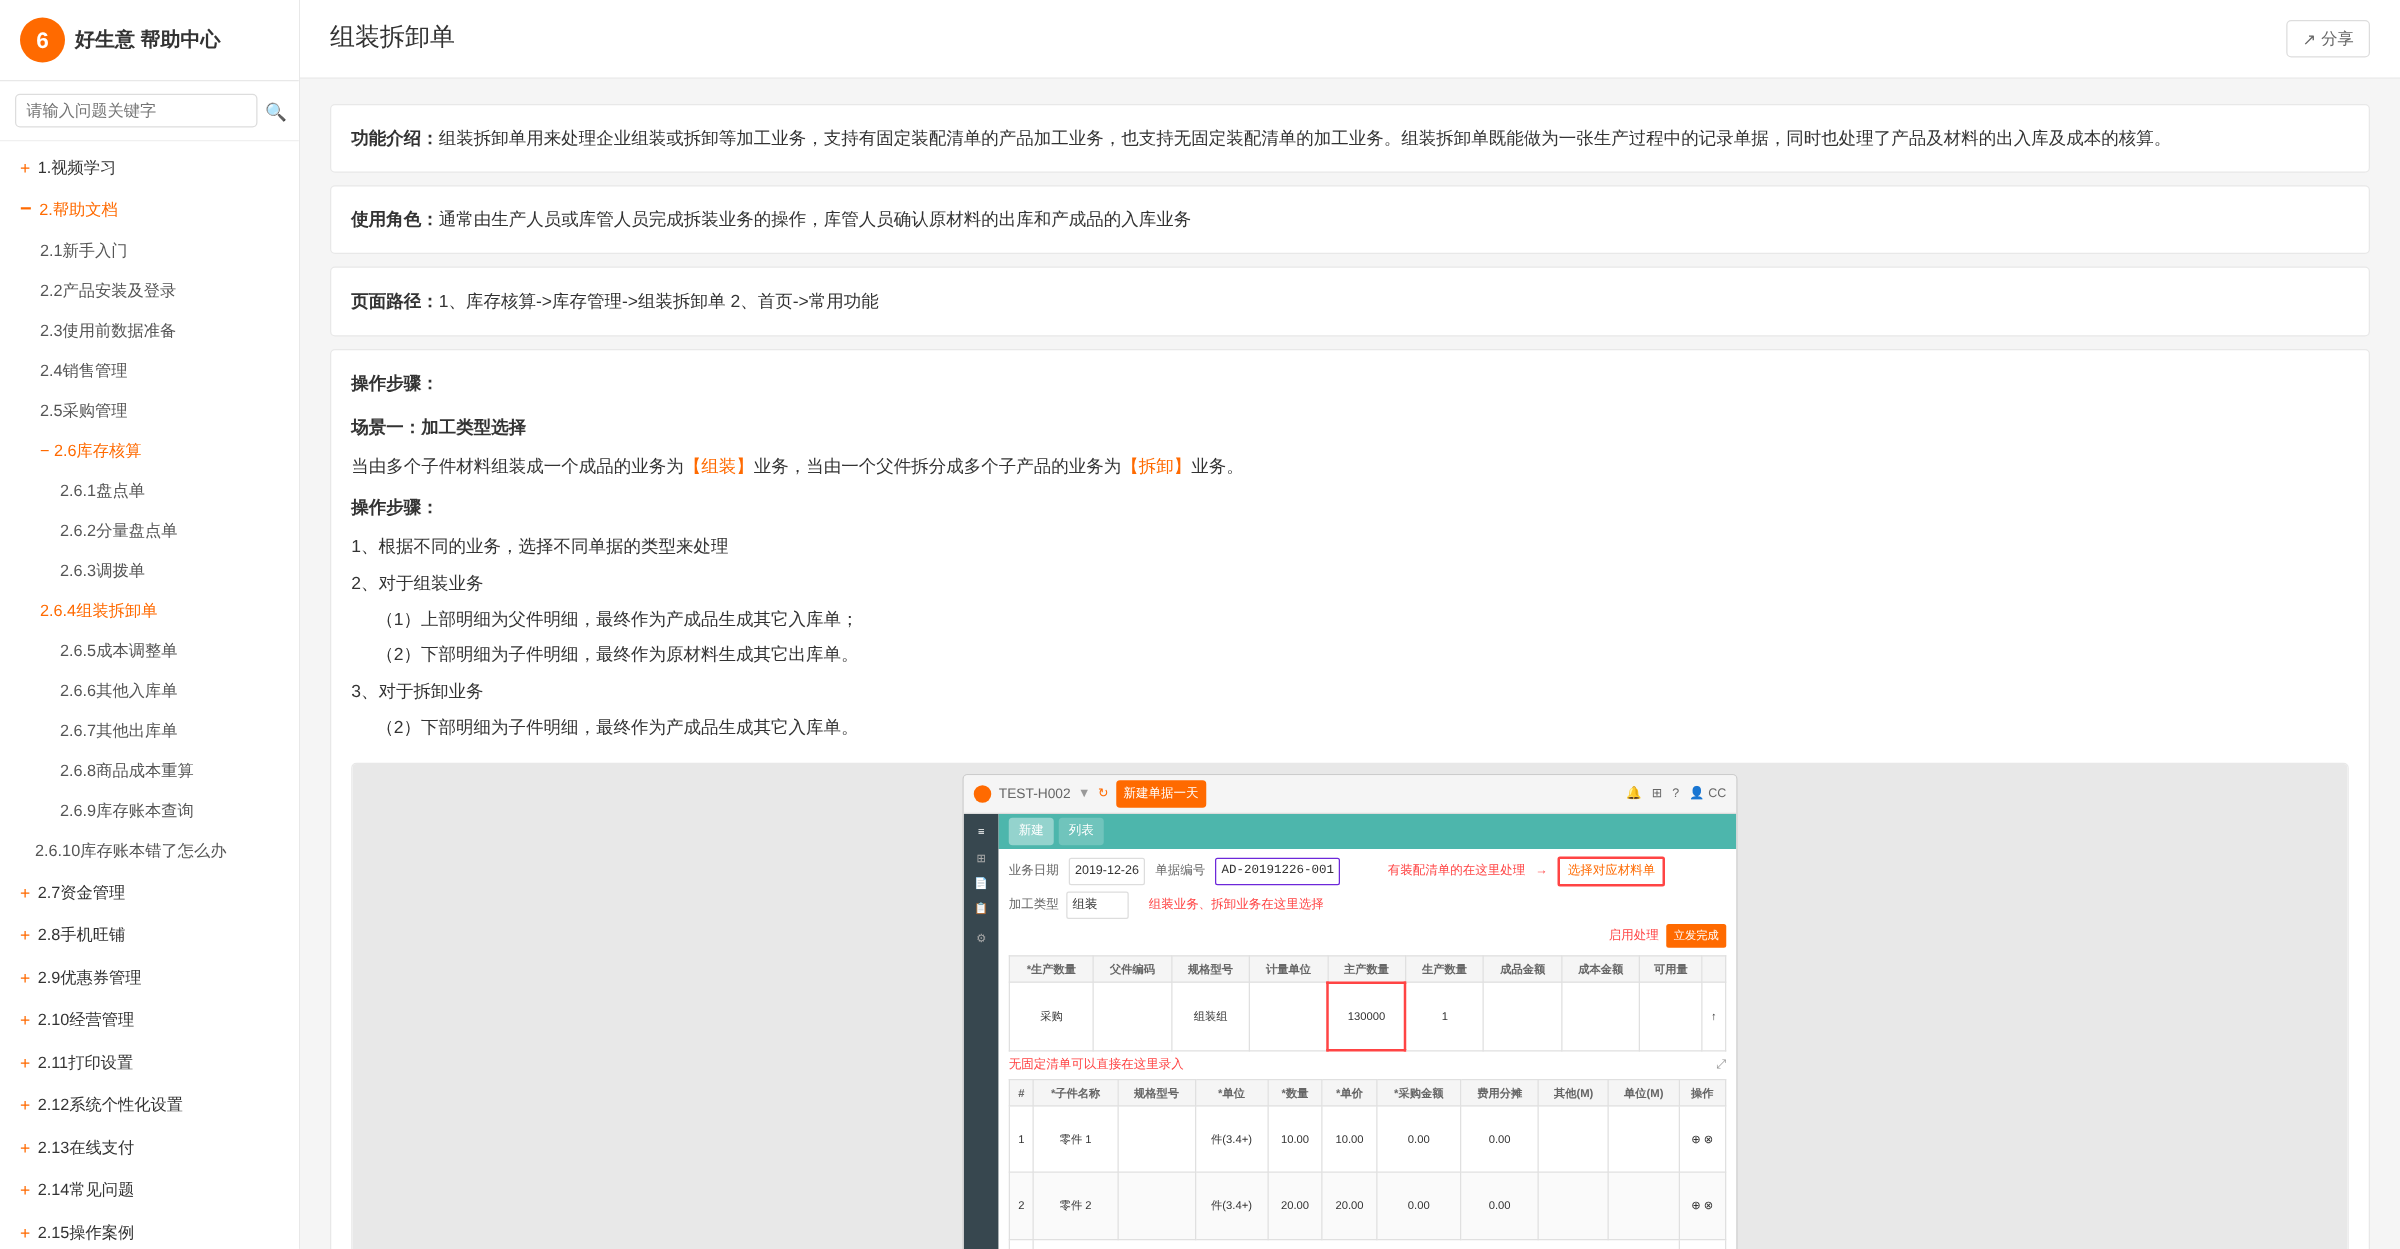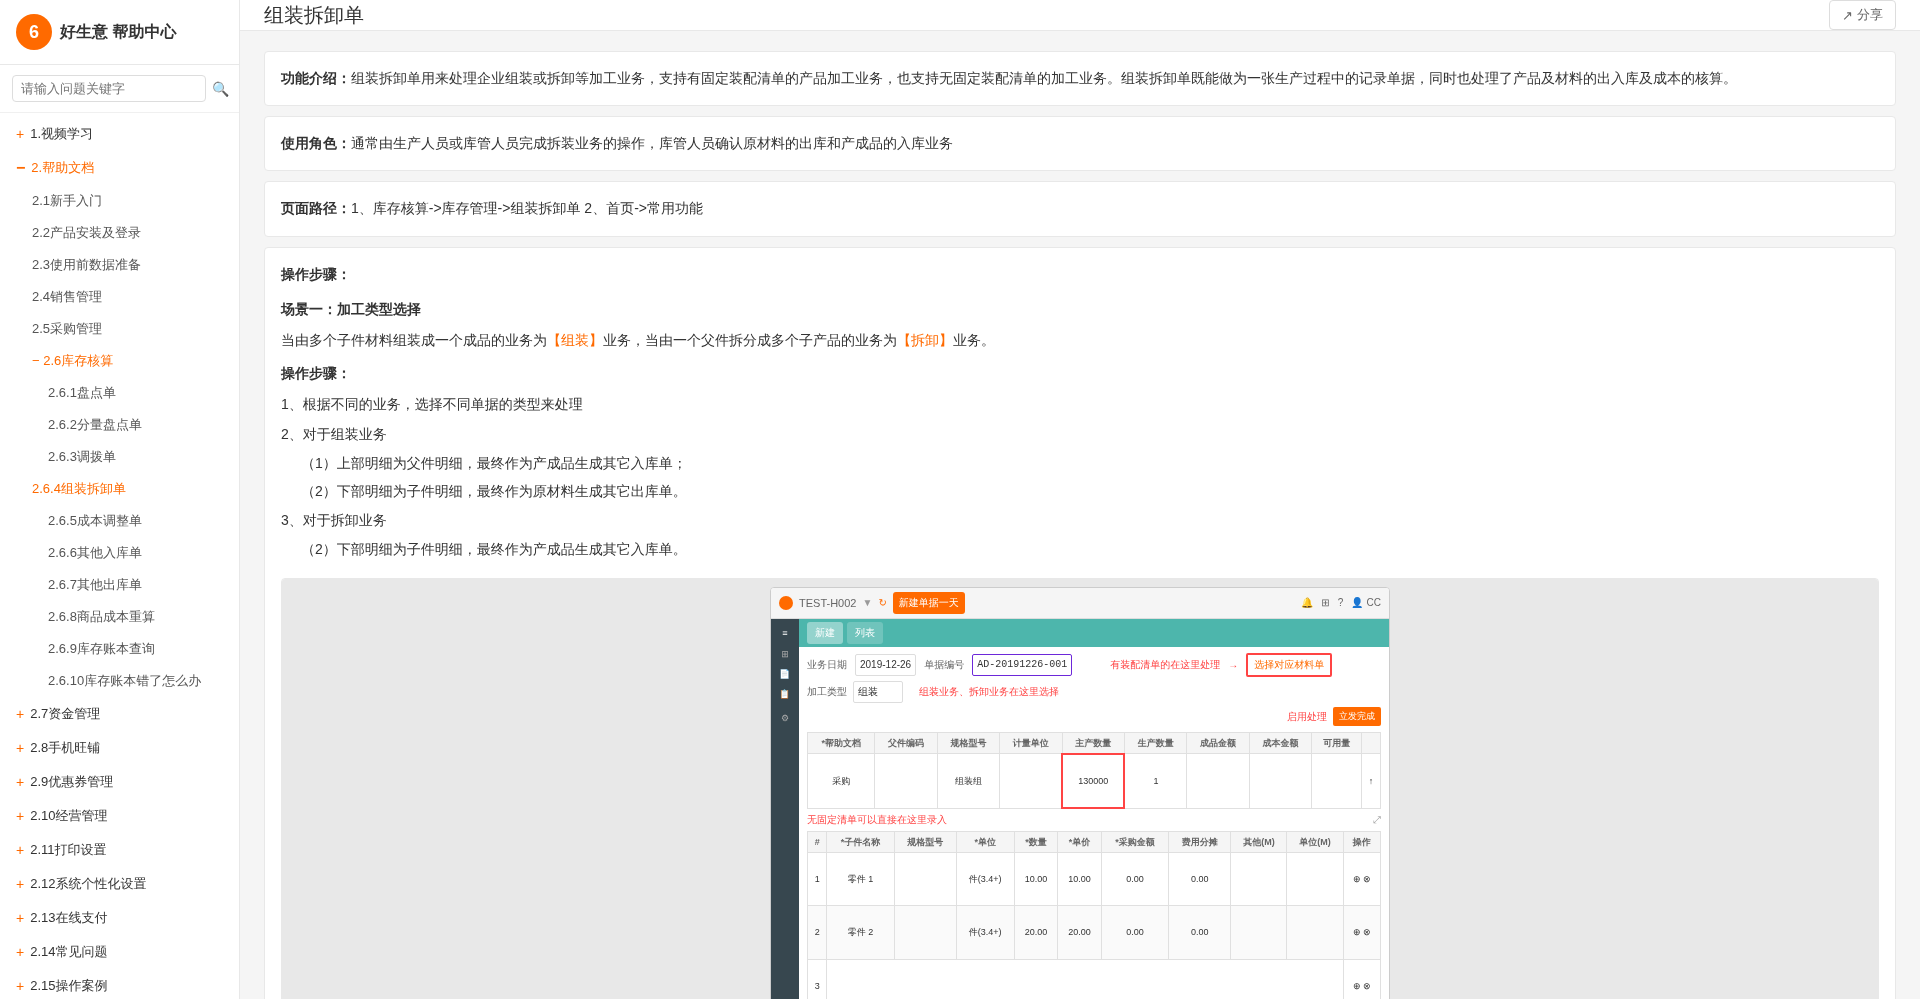--- a/index.html
+++ b/index.html
@@ -59,22 +59,22 @@
     
     #main {
       flex: 1;
       display: flex;
       flex-direction: column;
       overflow: hidden;
     }
     .top-bar {
       background: #fff;
       border-bottom: 1px solid #e8e8e8;
-      padding: 0 24px;
-      display: flex; align-items: center; justify-content: space-between;
+      padding: 16px 24px;
+      display: flex; align-items: flex-start; justify-content: space-between;
     }
     .page-title { font-size: 20px; font-weight: 500; color: #333; }
     .share-btn {
       border: 1px solid #ddd; border-radius: 4px; padding: 5px 12px;
       cursor: pointer; font-size: 13px; color: #666; background: #fff;
       display: flex; align-items: center; gap: 4px;
     }
 
     .content-area {
       flex: 1; overflow-y: auto; padding: 20px 24px; background: #f5f5f5;
@@ -188,21 +188,21 @@
     </div>
     <div class="nav-sub-item" style="padding-left:48px;">2.6.1盘点单</div>
     <div class="nav-sub-item" style="padding-left:48px;">2.6.2分量盘点单</div>
     <div class="nav-sub-item" style="padding-left:48px;">2.6.3调拨单</div>
     <div class="nav-sub-item active" style="color:#ff6a00; font-weight:500;">2.6.4组装拆卸单</div>
     <div class="nav-sub-item" style="padding-left:48px;">2.6.5成本调整单</div>
     <div class="nav-sub-item" style="padding-left:48px;">2.6.6其他入库单</div>
     <div class="nav-sub-item" style="padding-left:48px;">2.6.7其他出库单</div>
     <div class="nav-sub-item" style="padding-left:48px;">2.6.8商品成本重算</div>
     <div class="nav-sub-item" style="padding-left:48px;">2.6.9库存账本查询</div>
-    <div class="nav-sub-item" style="padding-left:48px;">2.6.10库存账本错了怎么办</div>
+    <div class="nav-sub-item" style="padding-left:28px;">2.6.10库存账本错了怎么办</div>
     <div class="nav-item-top">
       <span class="plus-icon">+</span>
       <span>2.7资金管理</span>
     </div>
     <div class="nav-item-top">
       <span class="plus-icon">+</span>
       <span>2.8手机旺铺</span>
     </div>
     <div class="nav-item-top">
       <span class="plus-icon">+</span>
@@ -329,21 +329,21 @@
 
                   <div style="display:flex; align-items:center; gap:6px; margin-bottom:6px; font-size:10px;font-family:Liberation Serif, serif;">
                     <span style="flex:1;"></span>
                     <span style="color:#ff4444; font-size:10px;">启用处理</span>
                     <span class="red-btn">立发完成</span>
                   </div>
 
                   <table class="app-table" style="margin-bottom:2px;">
                     <thead>
                       <tr>
-                        <th>*帮助文档</th>
+                        <th>*生产数量</th>
                         <th>父件编码</th>
                         <th>规格型号</th>
                         <th>计量单位</th>
                         <th>主产数量</th>
                         <th>生产数量</th>
                         <th>成品金额</th>
                         <th>成本金额</th>
                         <th>可用量</th>
                         <th></th>
                       </tr>

